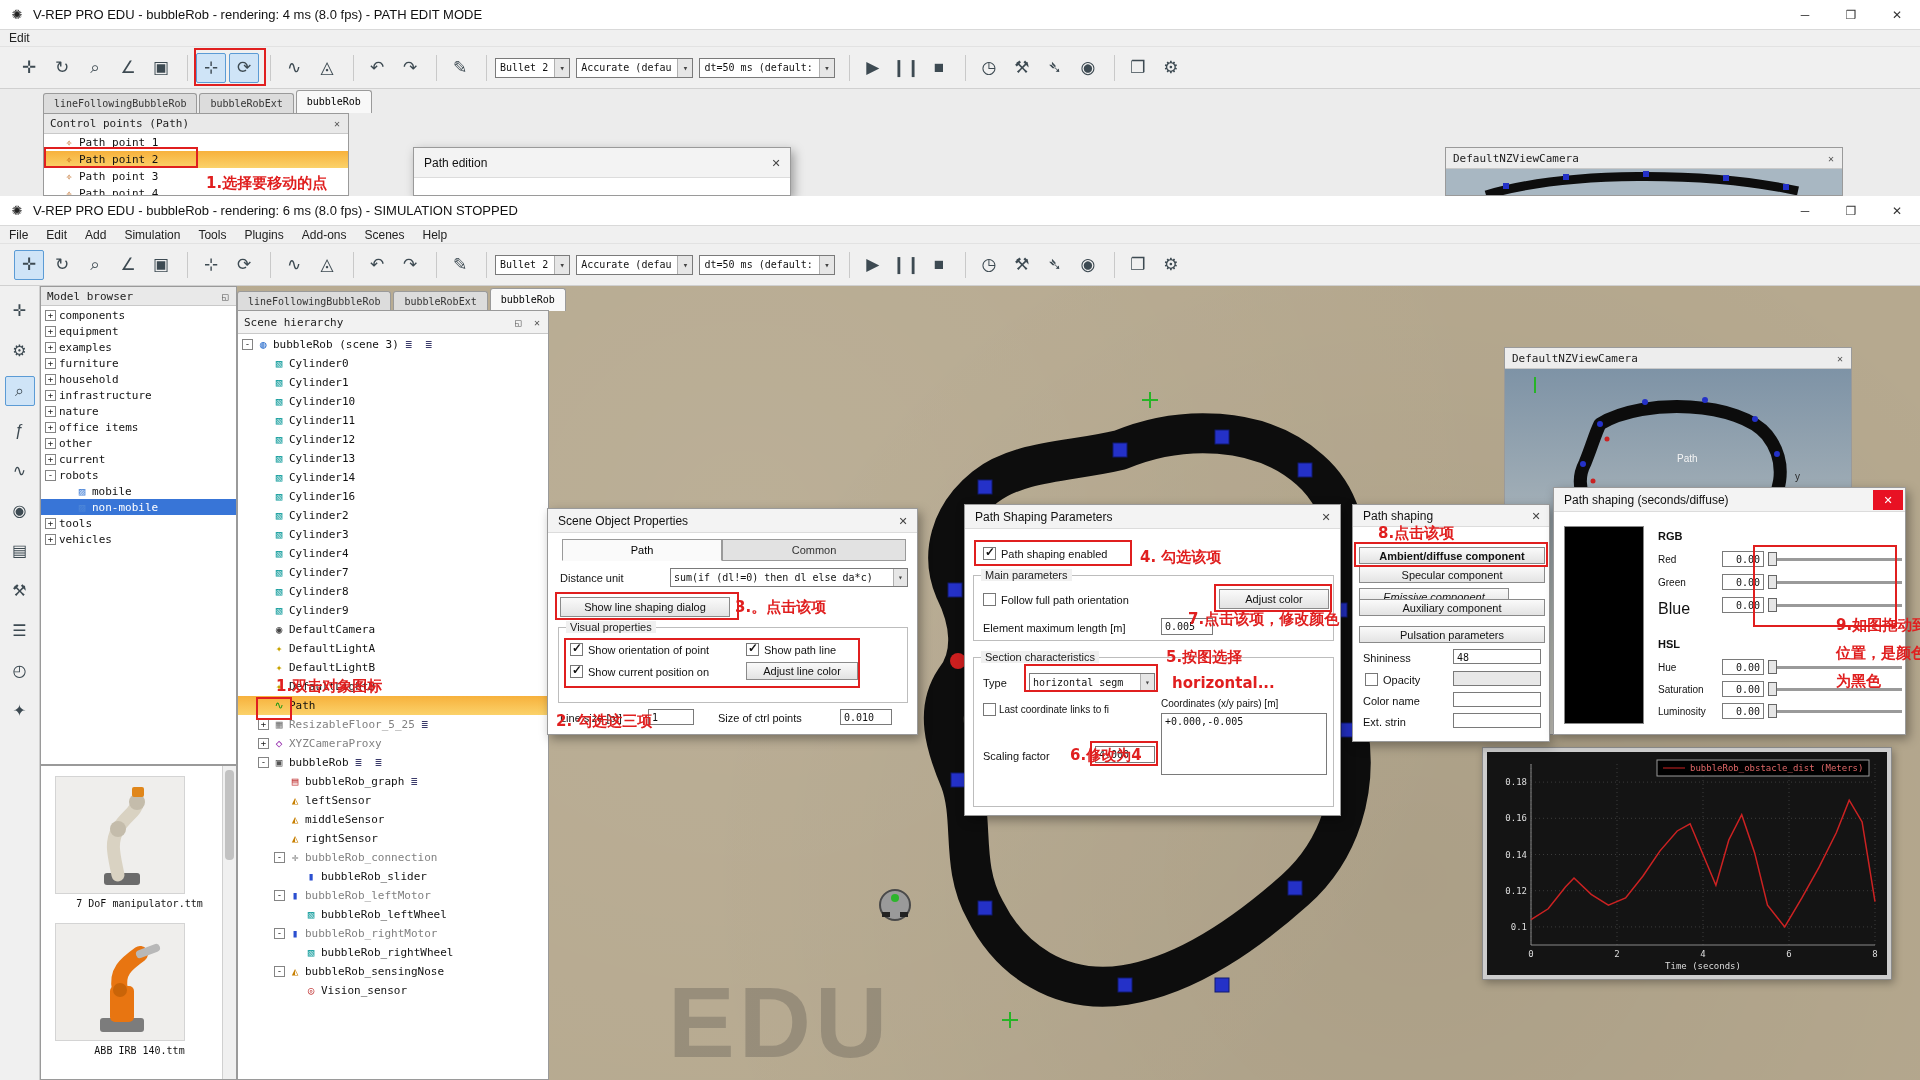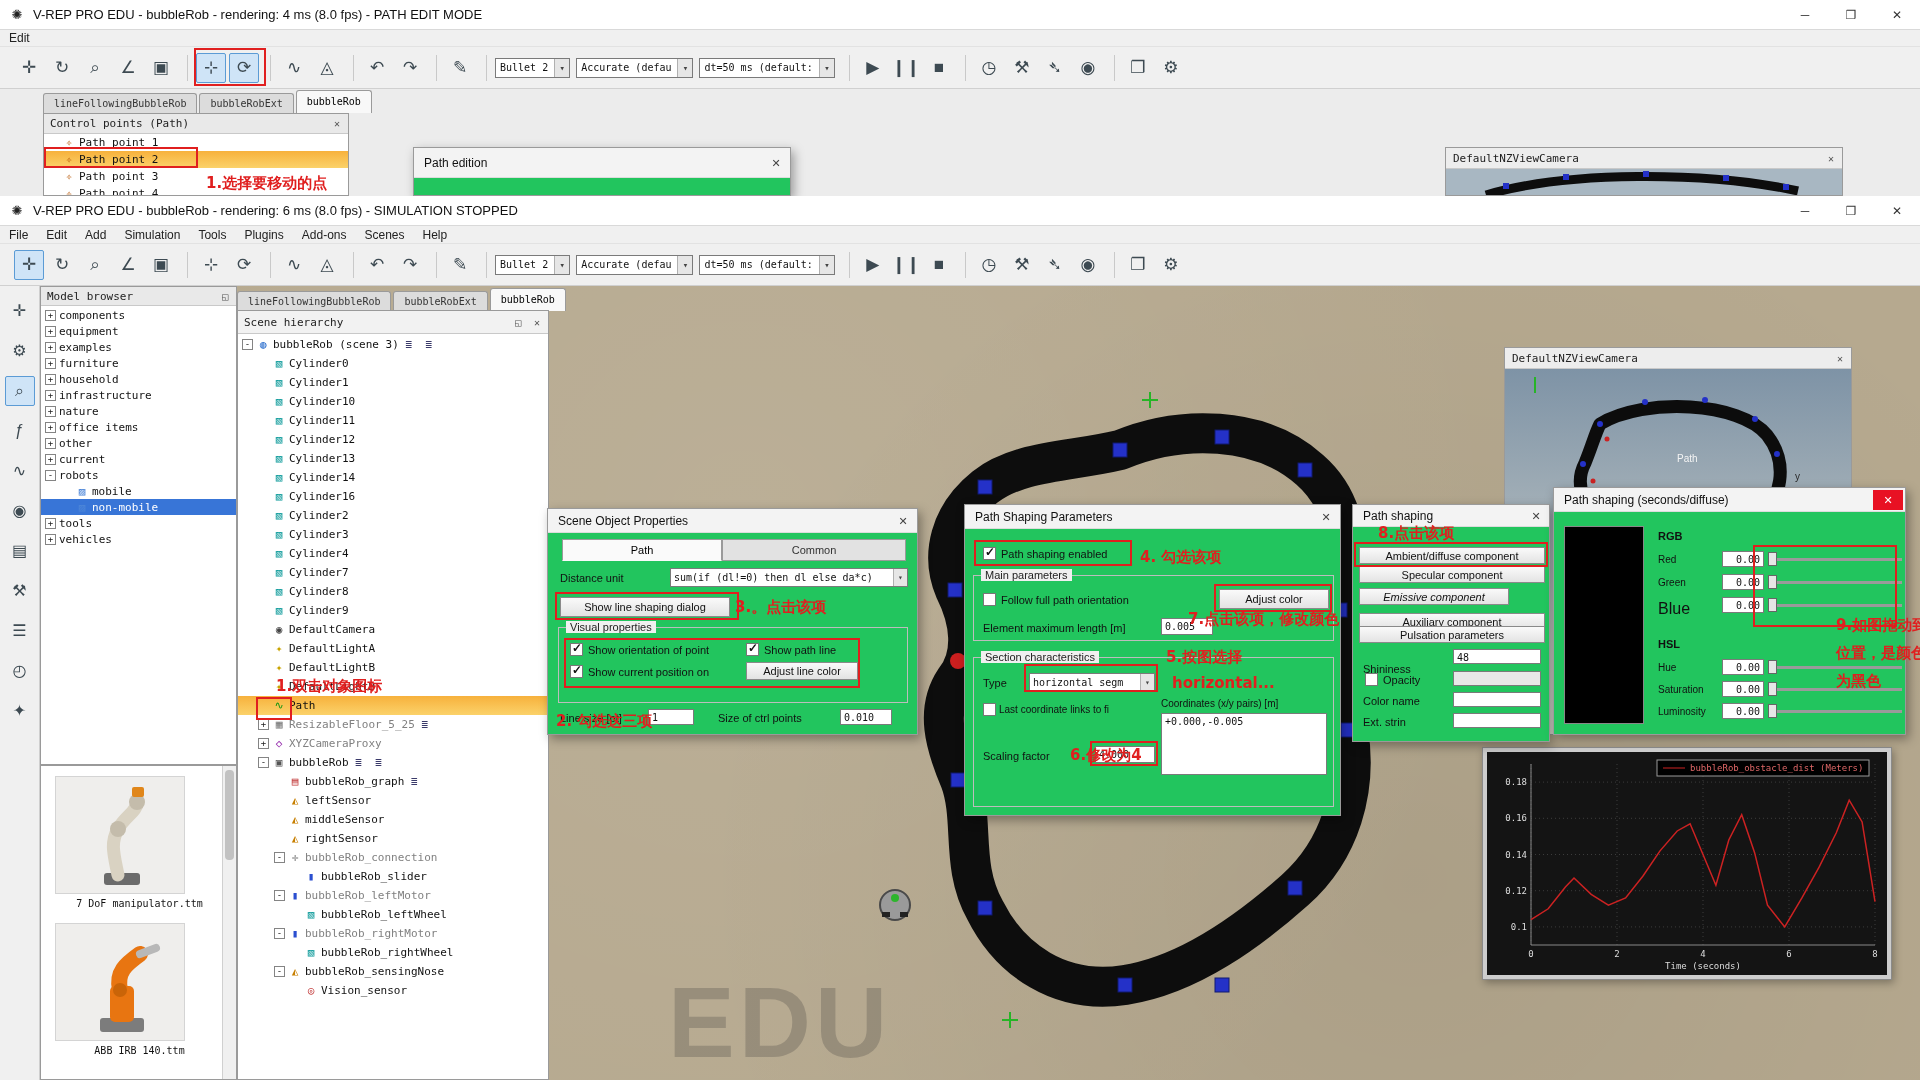--- a/index.html
+++ b/index.html
@@ -31,21 +31,21 @@
 .trow.bsel .tlabel{color:#fff}
 .trow.gray .tlabel{color:#808080}
 .exp{width:11px;height:11px;border:1px solid #848484;background:#fff;font:9px/9px "DejaVu Sans Mono",monospace;text-align:center;color:#222;margin-right:3px;flex:none}
 .exp.none{border:none;background:transparent}
 .ticon{width:14px;margin-right:3px;font-size:11px;flex:none;text-align:center}
 .ticon.extra{margin-left:3px}
 .tlabel{color:#111}
 .sb{position:absolute;left:0;top:286px;width:40px;height:794px;background:#f0f0f0;border-right:1px solid #cfcfcf;display:flex;flex-direction:column;align-items:center;padding-top:10px}
 .sb-icon{width:30px;height:30px;margin-bottom:10px;border:1px solid transparent;border-radius:2px;font-size:16px;line-height:28px;text-align:center;color:#3d4a52}
 .sb-icon.pressed{background:#cfe4f7;border:1px solid #5b9bd5}
-.dlg{position:absolute;background:#22c55e;border:1px solid #9a9a9a;box-shadow:3px 4px 10px rgba(0,0,0,.35)}
+.dlg{position:absolute;background:#ffffff;border:1px solid #9a9a9a;box-shadow:3px 4px 10px rgba(0,0,0,.35)}
 .dlg-t{position:absolute;left:0;top:0;right:0;height:24px;background:#f3f3f3;border-bottom:1px solid #dcdcdc;font:12px "Liberation Sans",sans-serif;color:#111;padding:5px 10px}
 .dlg-x{position:absolute;top:3px;width:20px;height:18px;text-align:center;font-size:11px;color:#444;line-height:18px}
 .dlg-x.red{background:#e81123;color:#fff;width:30px;height:20px;line-height:20px;top:2px}
 .lbl{position:absolute;font:11px "Liberation Sans",sans-serif;color:#111;white-space:nowrap}
 .btn{position:absolute;background:linear-gradient(#fafafa,#e3e3e3);border:1px solid #8a8a8a;font:11px "Liberation Sans",sans-serif;color:#111;text-align:center;white-space:nowrap;overflow:hidden}
 .inp{position:absolute;background:#fff;border:1px solid #7a7a7a;font:10px "DejaVu Sans Mono",monospace;color:#111;padding:2px 3px;white-space:nowrap;overflow:hidden}
 .inp.dis{background:#e8e8e8;color:#888}
 .dd{position:absolute;background:#fff;border:1px solid #7a7a7a;display:flex;align-items:center;font:10px "DejaVu Sans Mono",monospace;color:#111;padding-left:3px;overflow:hidden}
 .dd .dda{margin-left:auto;width:14px;height:100%;background:#e6e6e6;border-left:1px solid #b0b0b0;text-align:center;font-size:8px;color:#444;line-height:17px;flex:none}
 .grp{position:absolute;border:1px solid #bdbdbd}
@@ -705,27 +705,27 @@
     <div class="lbl" style="left:196px;top:193px;font-size:10px">Coordinates (x/y pairs) [m]</div>
     <div class="inp" style="left:196px;top:208px;width:166px;height:62px">+0.000,-0.005</div>
     <div class="lbl" style="left:18px;top:245px">Scaling factor</div>
     <div class="inp" style="left:130px;top:241px;width:60px;height:17px">4.000</div>
   </div>
 
   <div class="dlg" style="left:1352px;top:504px;width:198px;height:238px;z-index:12">
     <div class="dlg-t" style="height:22px;padding-top:4px"><span>Path shaping</span></div>
     <span class="dlg-x" style="right:3px;top:2px">✕</span>
     <div id="ps-buttons">
-        <div class="btn" style="left: 6px; top: 42px; width: 186px; height: 17px; line-height: 16px;">Ambient/diffuse component</div>
+        <div class="btn" style="left: 6px; top: 42px; width: 186px; height: 17px; line-height: 16px; font-weight: bold;">Ambient/diffuse component</div>
         <div class="btn" style="left: 6px; top: 61px; width: 186px; height: 17px; line-height: 16px;">Specular component</div>
         <div class="btn" style="left: 6px; top: 83px; width: 150px; height: 17px; line-height: 16px; font-style: italic;">Emissive component</div>
-        <div class="btn" style="left: 6px; top: 108px; width: 186px; height: 17px; line-height: 16px; text-align: center;">Auxiliary component</div>
+        <div class="btn" style="left: 6px; top: 94px; width: 186px; height: 17px; line-height: 16px; text-align: center;">Auxiliary component</div>
         <div class="btn" style="left: 6px; top: 121px; width: 186px; height: 17px; line-height: 16px;">Pulsation parameters</div>
       </div>
-    <div class="lbl" style="left:10px;top:158px">Shininess</div>
+    <div class="lbl" style="left:10px;top:147px">Shininess</div>
     <div class="inp" style="left:100px;top:144px;width:88px;height:15px">48</div>
     <span class="cb" style="left:12px;top:168px"></span>
     <div class="lbl" style="left:30px;top:169px">Opacity</div>
     <div class="inp dis" style="left:100px;top:166px;width:88px;height:15px"></div>
     <div class="lbl" style="left:10px;top:190px">Color name</div>
     <div class="inp" style="left:100px;top:187px;width:88px;height:15px"></div>
     <div class="lbl" style="left:10px;top:211px">Ext. strin</div>
     <div class="inp" style="left:100px;top:208px;width:88px;height:15px"></div>
   </div>
 

